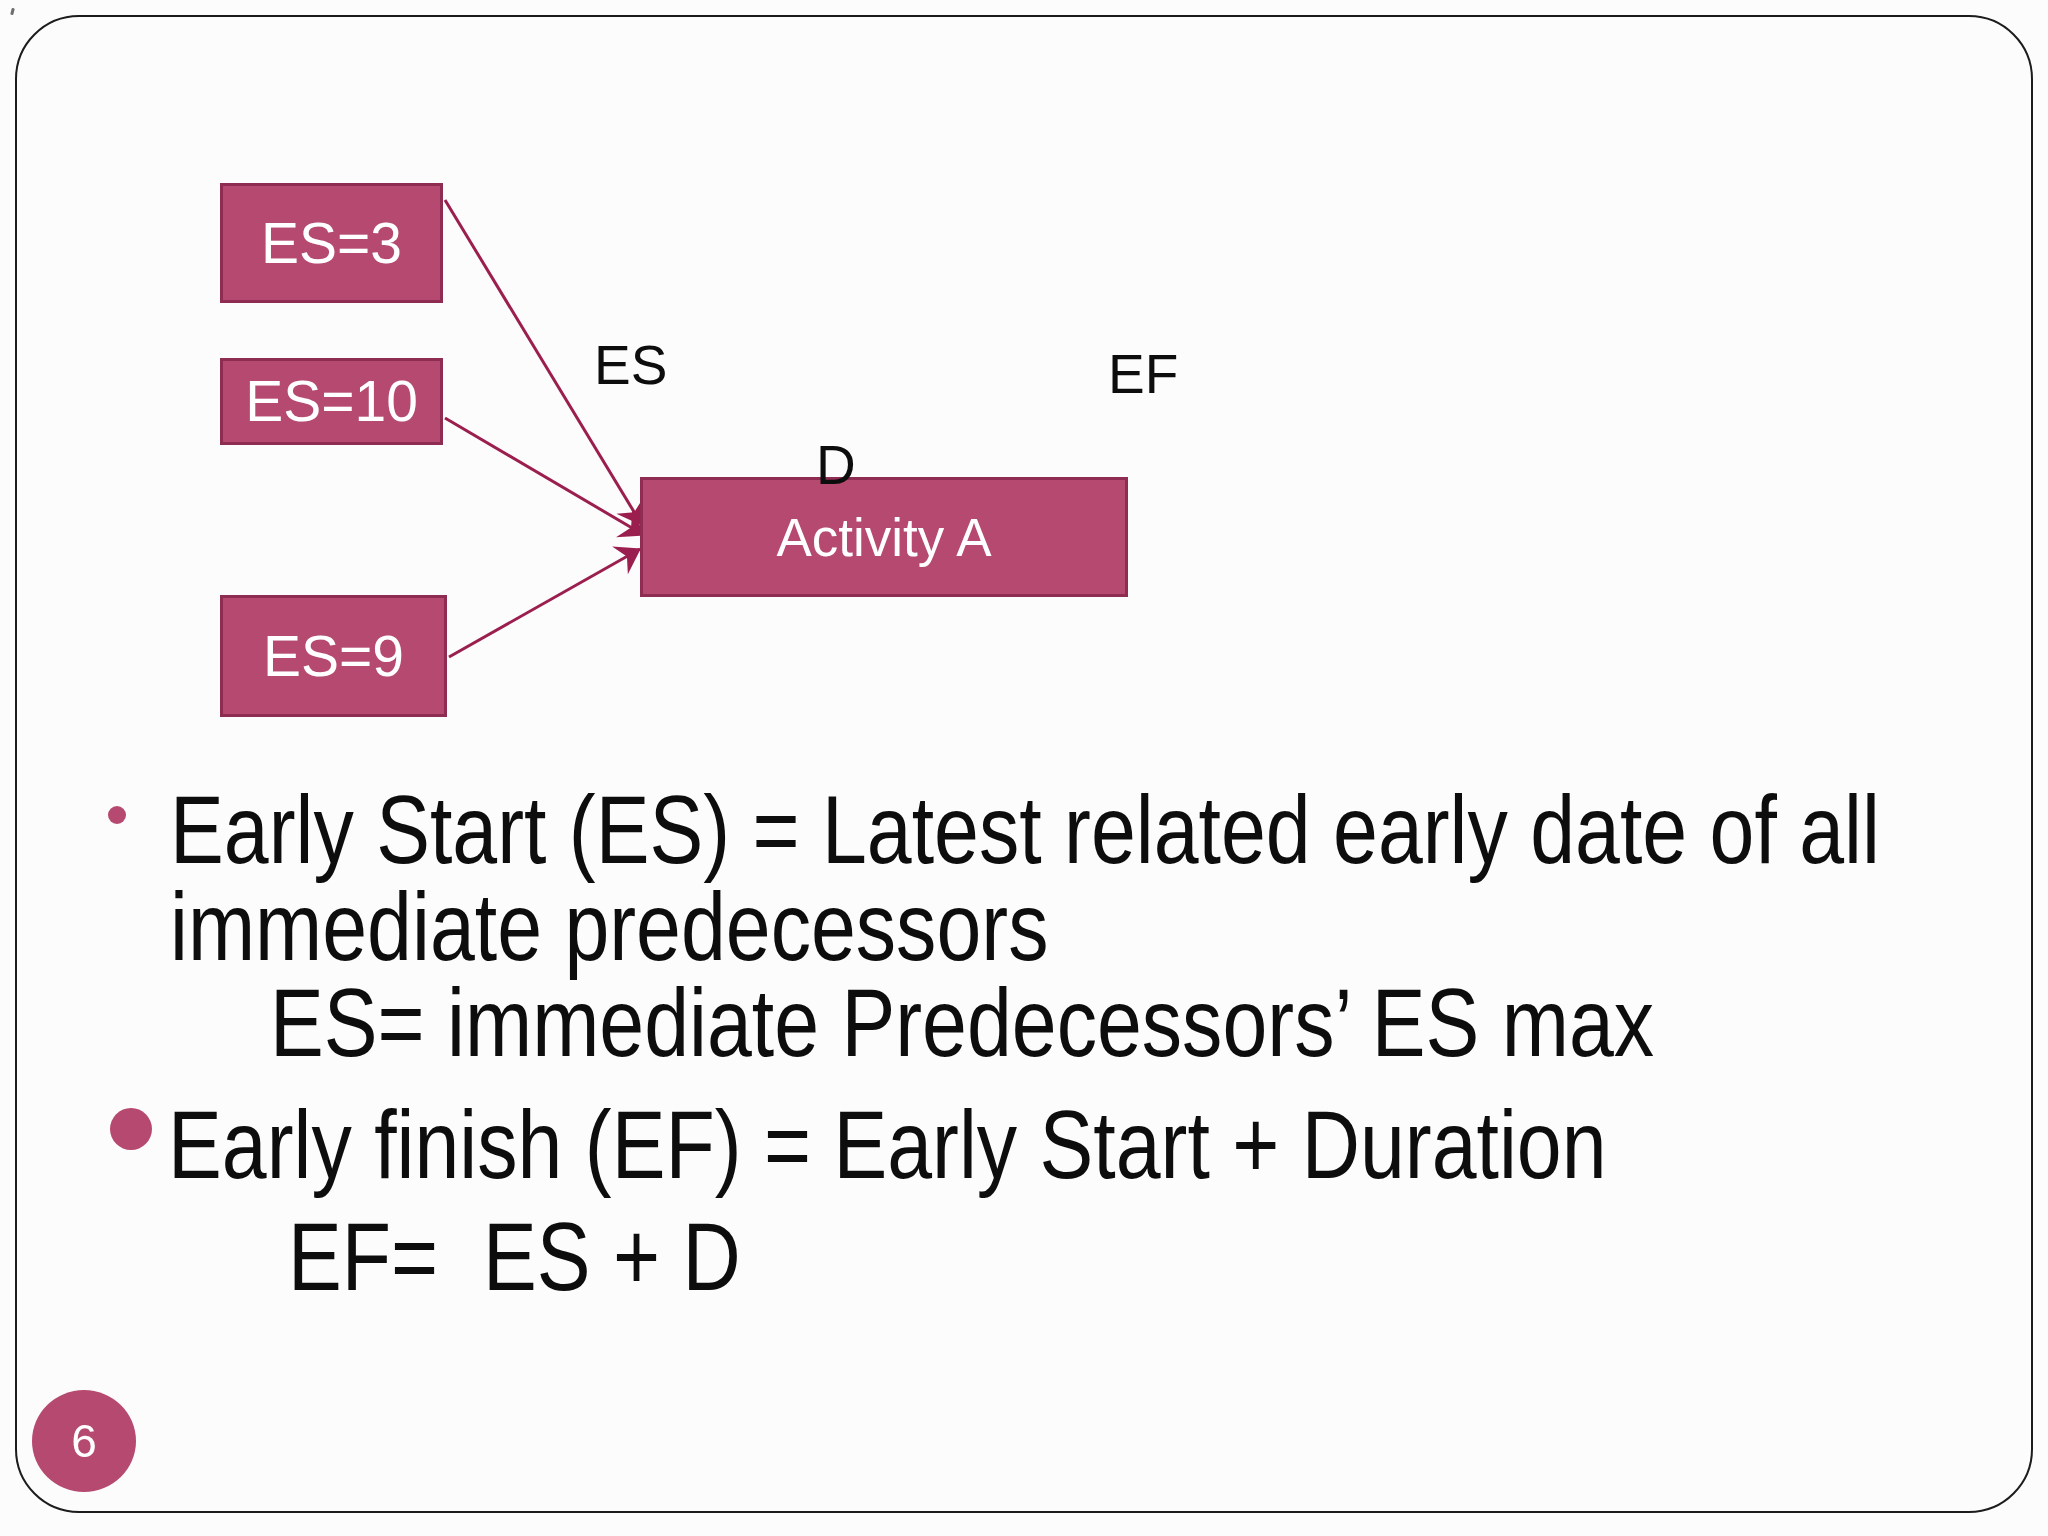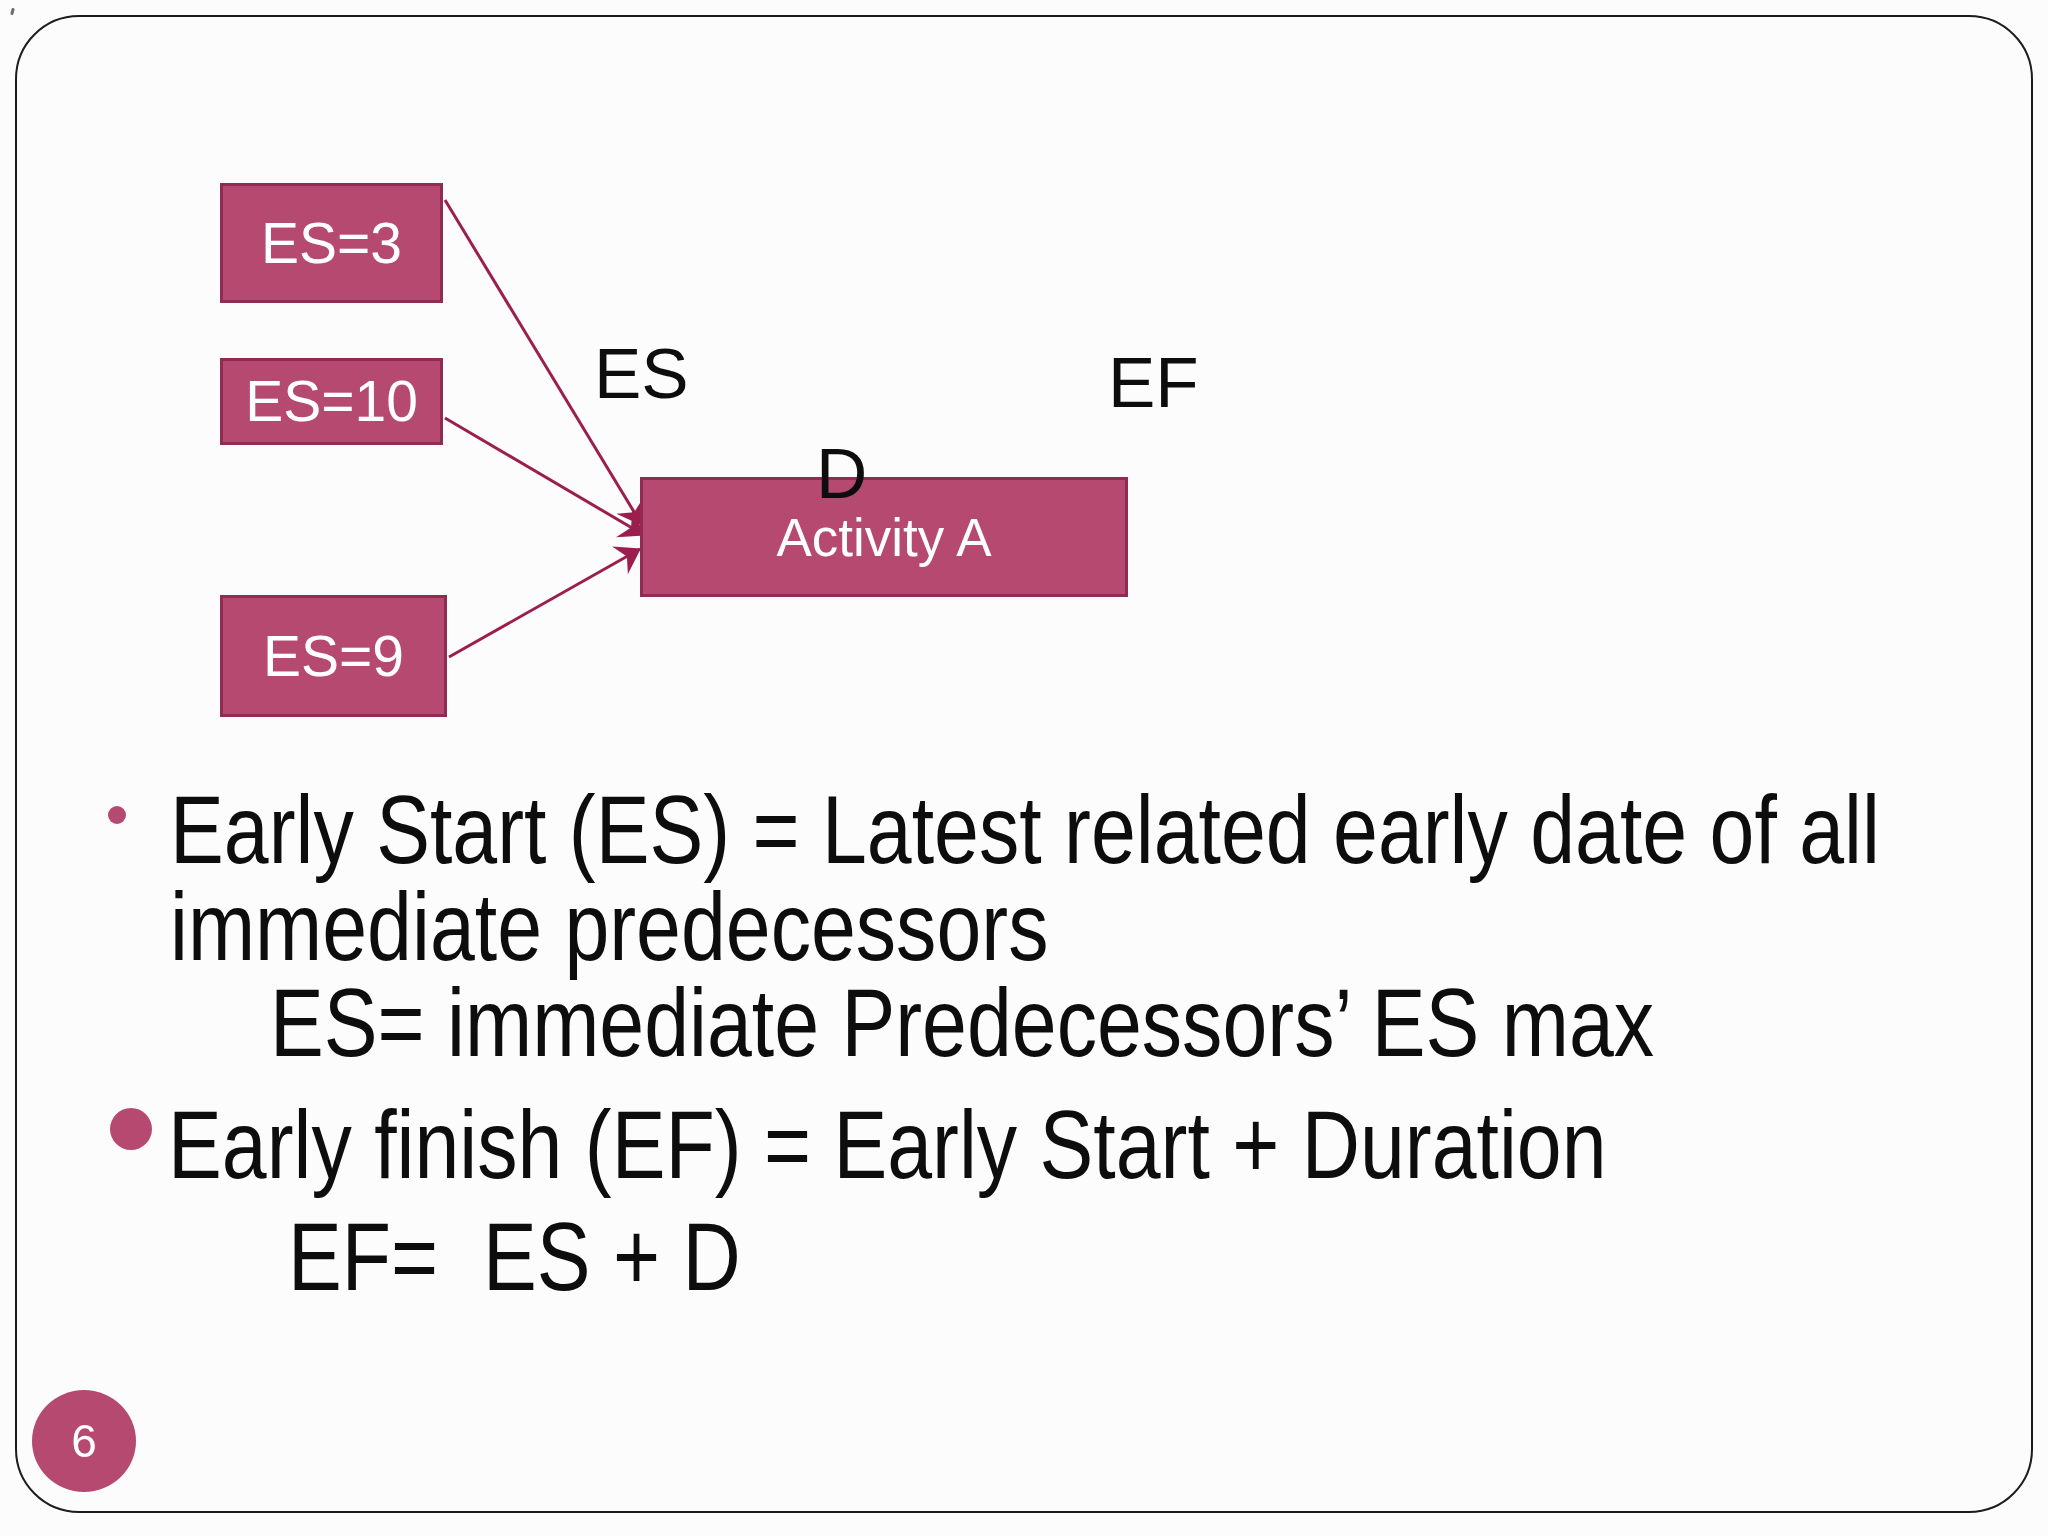--- a/index.html
+++ b/index.html
@@ -31,21 +31,21 @@
     position:absolute;box-sizing:border-box;
     display:flex;align-items:center;justify-content:center;
     background:var(--box-fill);border:3px solid var(--box-border);
     color:#ffffff;font-size:57px;line-height:1;letter-spacing:0;
   }
   #box-es3{left:220px;top:135px;width:223px;height:120px;margin-top:48px;}
   #box-es10{left:220px;top:358px;width:223px;height:87px;}
   #box-es9{left:220px;top:595px;width:227px;height:122px;}
   #box-activity{left:640px;top:477px;width:488px;height:120px;font-size:53px;}
   .diagram-label{
-    position:absolute;font-size:71px;line-height:1;color:var(--ink);z-index:6;
+    position:absolute;font-size:55px;line-height:1;color:var(--ink);z-index:6;
   }
   #label-es{left:594px;top:338px;}
   #label-ef{left:1108px;top:347px;}
   #label-d{left:816px;top:438px;}
   .line{
     position:absolute;font-size:96px;line-height:1;color:var(--ink);
     white-space:pre;transform:scaleX(0.84);transform-origin:0 0;
   }
   #line1{left:170px;top:782px;}
   #line2{left:170px;top:879px;}

